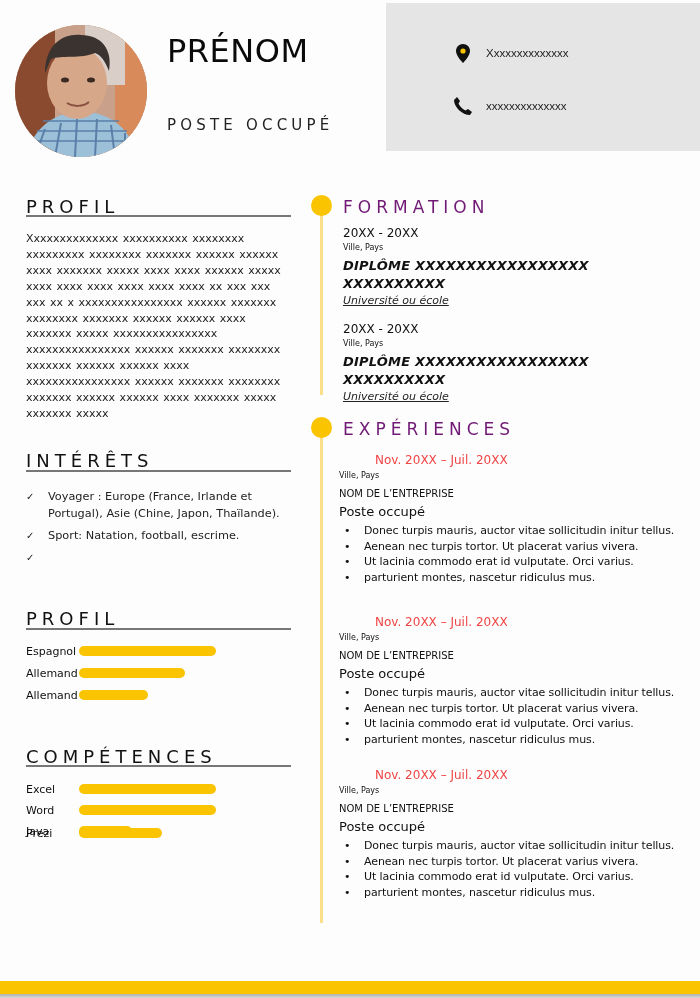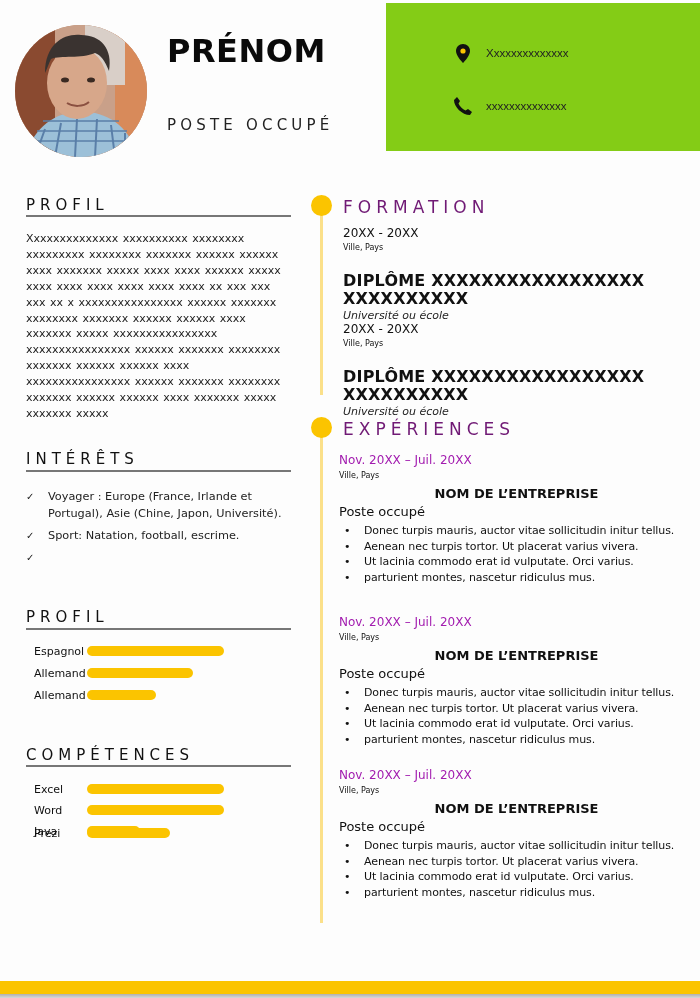--- a/index.html
+++ b/index.html
@@ -2,56 +2,56 @@
 <html><head>
 <meta charset="utf-8">
 <style>
   * { box-sizing: border-box; margin: 0; padding: 0; }
   html, body { width: 700px; height: 998px; background: #fdfdfd; overflow: hidden; }
   body { position: relative; font-family: "DejaVu Sans", sans-serif; color: #111; }
 
   
   .photo { position: absolute; left: 15px; top: 25px; width: 132px; height: 132px; border-radius: 50%; overflow: hidden; background: #b8866a; }
   .photo svg { width: 100%; height: 100%; display: block; }
-  .name { position: absolute; left: 167px; top: 32px; font-family: "DejaVu Sans", sans-serif; font-weight: bold; font-size: 32px; line-height: 38px; letter-spacing: 0.5px; color: #0a0a0a; text-align: right; }
+  .name { position: absolute; left: 167px; top: 32px; font-family: "DejaVu Sans", sans-serif; font-weight: normal; font-size: 32px; line-height: 38px; letter-spacing: 0.5px; color: #0a0a0a; text-align: right; }
   .job { position: absolute; left: 167px; top: 116px; font-size: 15px; letter-spacing: 4.2px; color: #222; }
 
-  .contact-box { position: absolute; left: 386px; top: 3px; width: 314px; height: 148px; background: #84cc16; }
+  .contact-box { position: absolute; left: 386px; top: 3px; width: 314px; height: 148px; background: #e5e5e5; }
   .contact-row { position: absolute; left: 66px; display: flex; align-items: center; height: 20px; }
   .contact-row .ico { width: 22px; height: 20px; display: flex; align-items: center; justify-content: center; margin-right: 12px; }
   .contact-row .txt { font-family: "Liberation Sans", sans-serif; font-size: 11.5px; color: #222; }
 
   
-  .sec-title { position: absolute; font-size: 15px; letter-spacing: 5px; color: #111; font-family: "DejaVu Sans", sans-serif; }
+  .sec-title { position: absolute; font-size: 18px; letter-spacing: 5px; color: #111; font-family: "DejaVu Sans", sans-serif; }
   .sec-rule { position: absolute; height: 1.5px; background: #777; }
   .profile-text { position: absolute; left: 26px; top: 231px; width: 260px; font-size: 11px; line-height: 15.9px; color: #222; font-family: "DejaVu Sans", sans-serif; word-spacing: 1px; }
 
   .interest-list { position: absolute; left: 26px; top: 488px; width: 280px; list-style: none; }
   .interest-list li { display: flex; font-family: "DejaVu Sans", sans-serif; font-size: 11.3px; line-height: 17px; color: #222; margin-bottom: 5px; }
   .interest-list .chk { width: 22px; flex: none; font-size: 10px; }
 
-  .bar-row { position: absolute; left: 26px; display: flex; align-items: center; height: 14px; margin-left: 8px; }
+  .bar-row { position: absolute; left: 26px; display: flex; align-items: center; height: 14px; }
   .bar-label { width: 53px; font-family: "DejaVu Sans", sans-serif; font-size: 11px; color: #111; }
   .bar { height: 10px; border-radius: 5px; background: #fbc400; }
 
   
   .timeline { position: absolute; left: 320px; width: 3px; background: #fbe08a; }
   .dot { position: absolute; left: 311px; width: 21px; height: 21px; border-radius: 50%; background: #fbc400; }
   .r-title { position: absolute; left: 343px; font-size: 17px; letter-spacing: 5px; color: #701a75; }
 
   .edu { position: absolute; left: 343px; width: 340px; }
   .edu .date { font-size: 12px; line-height: 16px; color: #111; }
   .edu .place { font-size: 8px; line-height: 12px; color: #111; margin-top: 1px; }
-  .edu .degree { font-weight: bold; font-size: 16px; line-height: 18px; margin-top: 18px; letter-spacing: 0.2px; }
-  .edu .school { font-style: italic; font-size: 11px; line-height: 16px; color: #222; }
+  .edu .degree { font-weight: bold; font-size: 13px; line-height: 18px; margin-top: 3px; letter-spacing: 0.2px; font-style: italic; }
+  .edu .school { font-style: italic; font-size: 11px; line-height: 16px; color: #222; text-decoration: underline; }
 
   .exp { position: absolute; left: 339px; width: 355px; }
-  .exp .date { font-size: 12px; line-height: 16px; color: #a21caf; }
+  .exp .date { font-size: 12px; line-height: 16px; color: #ef4444; margin-left: 36px; }
   .exp .place { font-size: 8px; line-height: 12px; margin-top: 2px; }
-  .exp .company { font-weight: bold; font-size: 13px; line-height: 18px; margin-top: 3px; text-align: center; }
+  .exp .company { font-weight: normal; font-size: 10px; line-height: 18px; margin-top: 3px; }
   .exp .role { font-size: 13px; line-height: 17px; }
   .exp ul { list-style: none; margin-top: 3px; }
   .exp li { display: flex; font-family: "DejaVu Sans", sans-serif; font-size: 11px; line-height: 15.5px; color: #111; letter-spacing: -0.1px; }
   .exp li .bul { width: 25px; flex: none; padding-left: 5px; font-size: 11px; }
 
   .bottom-strip { position: absolute; left: 0; top: 981px; width: 700px; height: 14px; background: #fbc400; }
   .bottom-shadow { position: absolute; left: 0; top: 994px; width: 700px; height: 4px; background: linear-gradient(#b0b0b0, #d8d8d8); }
 </style>
 </head>
 <body>
@@ -100,21 +100,21 @@
 
 <div class="sec-title" style="left:26px; top:196px">PROFIL</div>
 <div class="sec-rule" style="left:26px; top:215px; width:265px"></div>
 <div class="profile-text">Xxxxxxxxxxxxxx xxxxxxxxxx xxxxxxxx xxxxxxxxx xxxxxxxx xxxxxxx xxxxxx xxxxxx xxxx xxxxxxx xxxxx xxxx xxxx xxxxxx xxxxx xxxx xxxx xxxx xxxx xxxx xxxx xx xxx xxx xxx xx x xxxxxxxxxxxxxxxx xxxxxx xxxxxxx xxxxxxxx xxxxxxx xxxxxx xxxxxx xxxx xxxxxxx xxxxx xxxxxxxxxxxxxxxx xxxxxxxxxxxxxxxx xxxxxx xxxxxxx xxxxxxxx xxxxxxx xxxxxx xxxxxx xxxx xxxxxxxxxxxxxxxx xxxxxx xxxxxxx xxxxxxxx xxxxxxx xxxxxx xxxxxx xxxx xxxxxxx xxxxx xxxxxxx xxxxx</div>
 
 <div class="sec-title" style="left:26px; top:450px">INTÉRÊTS</div>
 <div class="sec-rule" style="left:26px; top:470px; width:265px"></div>
 <ul class="interest-list">
   <li>
       <span class="chk">✓</span>
-      <span>Voyager : Europe (France, Irlande et Portugal), Asie (Chine, Japon, Université).</span>
+      <span>Voyager : Europe (France, Irlande et Portugal), Asie (Chine, Japon, Thaïlande).</span>
     </li>
   <li>
       <span class="chk">✓</span>
       <span>Sport: Natation, football, escrime.</span>
     </li>
   <li>
       <span class="chk">✓</span>
     </li>
 </ul>
 

